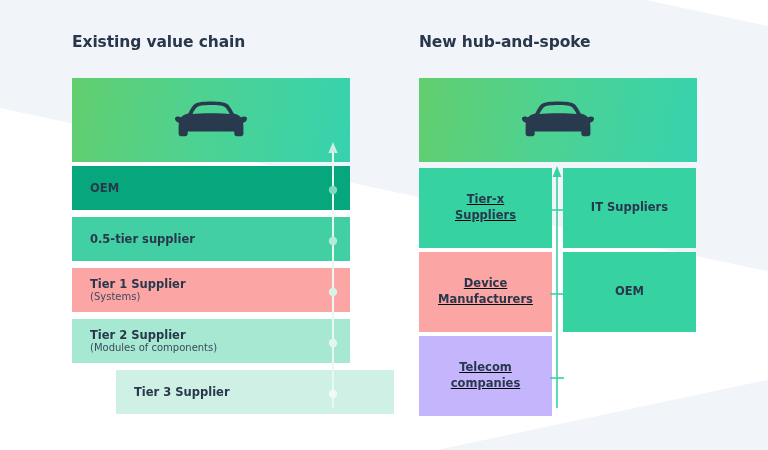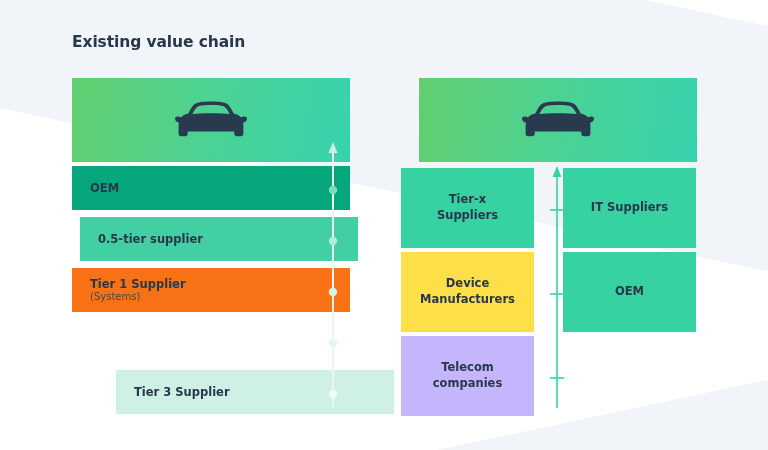--- a/index.html
+++ b/index.html
@@ -123,21 +123,21 @@
     padding: 4px;
   }
   .cell-label {
     font-size: 11.5px;
     font-weight: bold;
     color: #28374b;
     line-height: 1.35;
     white-space: pre-line;
   }
 
-  .cell-c0 { left: 401px; }
+  .cell-c0 { left: 419px; text-decoration: underline; }
   .cell-c1 { left: 563px; justify-content: center; }
   .cell-r0 { top: 168px; }
   .cell-r1 { top: 252px; }
   .cell-r2 { top: 336px; }
 
   
   .spine-right {
     position: absolute;
     left: 549px;
     top: 166px;
@@ -169,43 +169,48 @@
         <rect x="16.5" y="34.2" width="9.5" height="2.6" rx="1.3"></rect>
         <rect x="52" y="34.2" width="9.5" height="2.6" rx="1.3"></rect>
       </g>
     </svg>
   </div>
 
   <div class="tier" style="top: 166px; background: rgb(6, 167, 125);">
     <span class="tier-label">OEM</span>
 
   </div>
-  <div class="tier" style="top: 217px; background: rgb(66, 207, 163); margin-left: 8px;">
+  <div class="tier" style="top: 217px; background: rgb(66, 207, 163);">
     <span class="tier-label">0.5-tier supplier</span>
 
   </div>
-  <div class="tier" style="top: 268px; background: #f97316;">
+  <div class="tier" style="top: 268px; background: #fca5a5;">
     <span class="tier-label">Tier 1 Supplier</span>
     <span class="tier-sub">(Systems)</span>
+  </div>
+  <div class="tier" style="top: 319px; background: rgb(167, 232, 210);">
+    <span class="tier-label">Tier 2 Supplier</span>
+    <span class="tier-sub">(Modules of components)</span>
   </div>
   <div class="tier" style="top: 370px; background: rgb(207, 240, 228); margin-left: 44px;">
     <span class="tier-label">Tier 3 Supplier</span>
 
   </div>
 
   <svg class="spine-left" viewBox="0 0 14 272">
     <line x1="7" y1="6" x2="7" y2="266" stroke="#eaf8f2" stroke-width="2"></line>
     <polygon points="7,0 11.6,11 2.4,11" fill="#cdeee2"></polygon>
     <circle cx="7" cy="48" r="4.2" fill="#7fd9bd"></circle>
     <circle cx="7" cy="99" r="4.2" fill="#b4ead7"></circle>
     <circle cx="7" cy="150" r="4.2" fill="#d6f3e8"></circle>
     <circle cx="7" cy="201" r="4.2" fill="#e4f7ef"></circle>
     <circle cx="7" cy="252" r="4.2" fill="#f0fbf7"></circle>
   </svg>
 
+  <div class="panel-title" style="left:419px;">New hub-and-spoke</div>
 
   <div class="hero hero-right">
     <svg class="car-icon" width="78" height="56" viewBox="0 0 78 56" aria-hidden="true">
       <g fill="#29394e">
         <path d="M12.5 28.5c-1.6-2.1-3.9-3.6-6.1-3.9-2.3-.3-3.6.7-3.4 2.3.2 1.7 2 3.3 4.2 4.1 1.4.5 3 .7 4.4.5z"></path>
         <path d="M65.5 28.5c1.6-2.1 3.9-3.6 6.1-3.9 2.3-.3 3.6.7 3.4 2.3-.2 1.7-2 3.3-4.2 4.1-1.4.5-3 .7-4.4.5z"></path>
         <path d="M39 9.5c-8.4 0-13.3.9-15.8 2.3-2 1.1-3.7 3.6-5.6 7.2l-1.3 2.5c-3.9 1-6.3 2.3-7.6 4.2C7.2 27.9 6.6 31 6.6 35.6v6.2c0 1.4 1 2.4 2.4 2.4h4.3c1.4 0 2.4-1 2.4-2.4v-2.3h46.6v2.3c0 1.4 1 2.4 2.4 2.4h4.3c1.4 0 2.4-1 2.4-2.4v-6.2c0-4.6-.6-7.7-2.1-9.9-1.3-1.9-3.7-3.2-7.6-4.2l-1.3-2.5c-1.9-3.6-3.6-6.1-5.6-7.2C52.3 10.4 47.4 9.5 39 9.5zm0 3.6c7.7 0 11.9.8 13.7 1.8 1.2.7 2.6 2.6 4.2 5.7l.7 1.4c-4.2-.5-10.2-.8-18.6-.8s-14.4.3-18.6.8l.7-1.4c1.6-3.1 3-5 4.2-5.7 1.8-1 6-1.8 13.7-1.8z"></path>
         <rect x="15.5" y="27.5" width="11.5" height="4.6" rx="2.3"></rect>
         <rect x="51" y="27.5" width="11.5" height="4.6" rx="2.3"></rect>
         <rect x="16.5" y="34.2" width="9.5" height="2.6" rx="1.3"></rect>
@@ -214,21 +219,21 @@
     </svg>
   </div>
 
   <div class="cell cell-c0 cell-r0" style="background: rgb(55, 210, 162);">
     <span class="cell-label">Tier-x
 Suppliers</span>
   </div>
   <div class="cell cell-c1 cell-r0" style="background: rgb(55, 210, 162);">
     <span class="cell-label">IT Suppliers</span>
   </div>
-  <div class="cell cell-c0 cell-r1" style="background: #fde047;">
+  <div class="cell cell-c0 cell-r1" style="background: #fca5a5;">
     <span class="cell-label">Device
 Manufacturers</span>
   </div>
   <div class="cell cell-c1 cell-r1" style="background: rgb(55, 210, 162);">
     <span class="cell-label">OEM</span>
   </div>
   <div class="cell cell-c0 cell-r2" style="background: #c4b5fd;">
     <span class="cell-label">Telecom
 companies</span>
   </div>

